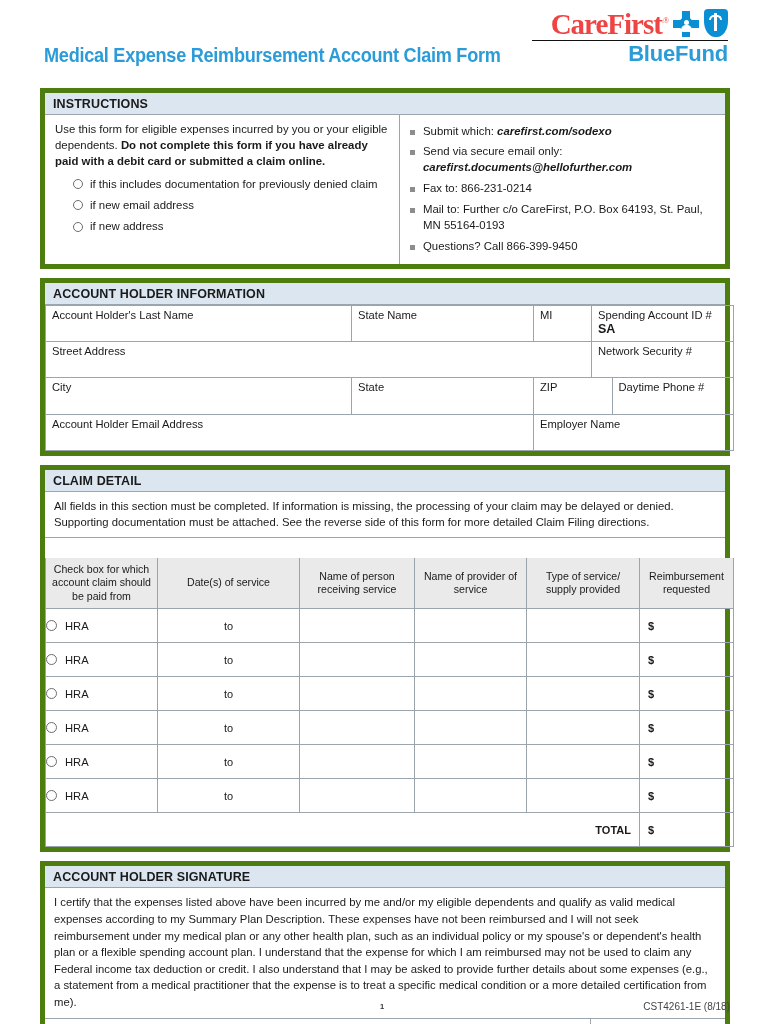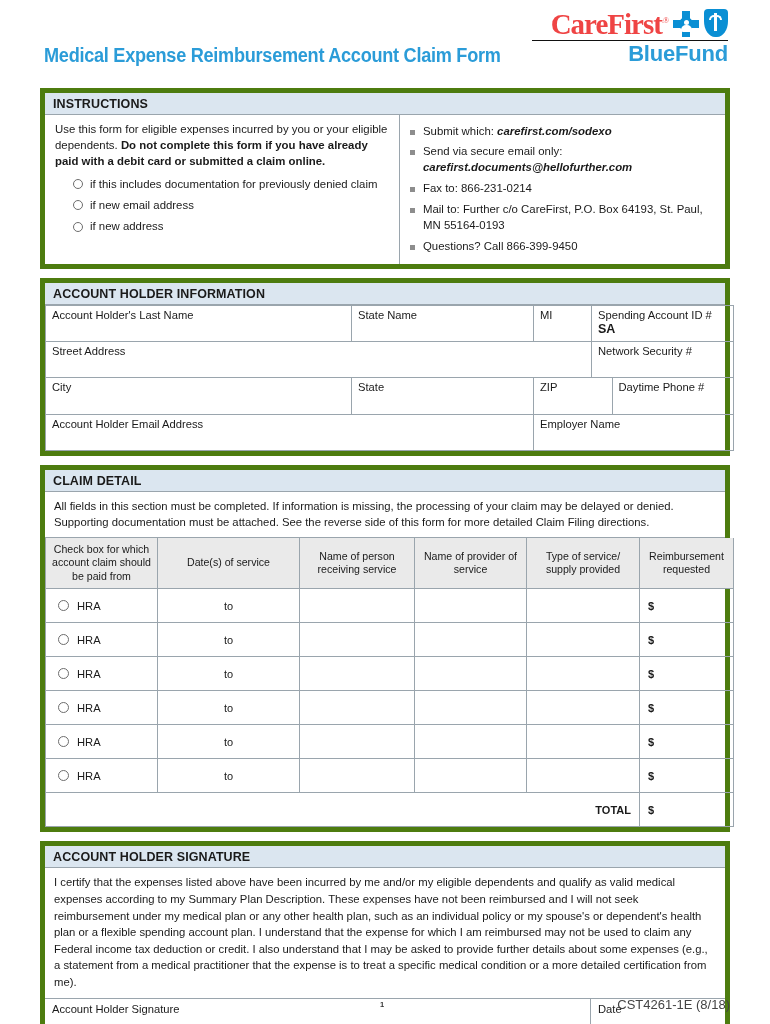--- a/index.html
+++ b/index.html
@@ -152,41 +152,41 @@
   }
   .sa-val { font-size: 12.5px; font-weight: bold; display: block; margin-top: 1px; }
 
   
   .claim-note {
     padding: 6px 9px 7px 9px;
     font-size: 11.3px;
     line-height: 1.42;
     border-bottom: 1px solid #9aa5ad;
   }
-  .ctable { width: 100%; border-collapse: collapse; table-layout: fixed; }
+  .ctable { width: 100%; border-collapse: collapse; table-layout: fixed; margin-top: 20px; }
   .ctable th {
     background: #eaeaea;
     border: 1px solid #9aa5ad;
     border-top: none;
     font-size: 10.6px;
     font-weight: normal;
     line-height: 1.28;
     padding: 5px 3px;
     text-align: center;
     vertical-align: middle;
     color: #1a1a1a;
   }
   .ctable td {
     border: 1px solid #9aa5ad;
     height: 34px;
     font-size: 11px;
     vertical-align: middle;
     padding: 0 8px;
   }
-  .acct-cell { display: flex; align-items: center; gap: 8px; padding-left: 12px; }
+  .acct-cell { display: flex; align-items: center; gap: 8px; }
   .acct-cell .radio-circle { width: 11px; height: 11px; flex: 0 0 11px; }
   .acct-label { font-size: 11.2px; }
   .to-cell { text-align: center; font-size: 11px; }
   .money-cell { font-size: 12px; font-weight: bold; padding-left: 7px; }
   .total-label { text-align: right; font-size: 11px; font-weight: bold; padding-right: 8px; }
 
   
   .cert-text {
     padding: 6px 9px 7px 9px;
     font-size: 11.3px;
@@ -201,21 +201,21 @@
   .sig-date { width: 134px; padding: 4px 7px; font-size: 11.2px; height: 38px; }
 
   
   .disclaimer { margin-top: 8px; font-size: 6.3px; line-height: 1.55; color: #2a2a2a; }
   .disclaimer p { margin: 0 0 5px 0; }
   .pagefoot {
     position: absolute; left: 40px; right: 40px; bottom: 12px;
     display: flex; align-items: center;
   }
   .page-num { font-size: 7.5px; font-weight: bold; margin: 0 auto 0 340px; color: #333; }
-  .form-code { margin-left: auto; font-size: 13px; color: #444; }
+  .form-code { margin-left: auto; font-size: 10px; color: #444; }
 </style>
 </head>
 <body>
 
 <div class="page">
 
   <div class="header">
     <div class="form-title">Medical Expense Reimbursement Account Claim Form</div>
     <div class="logo-block">
       <div class="logo-row">

